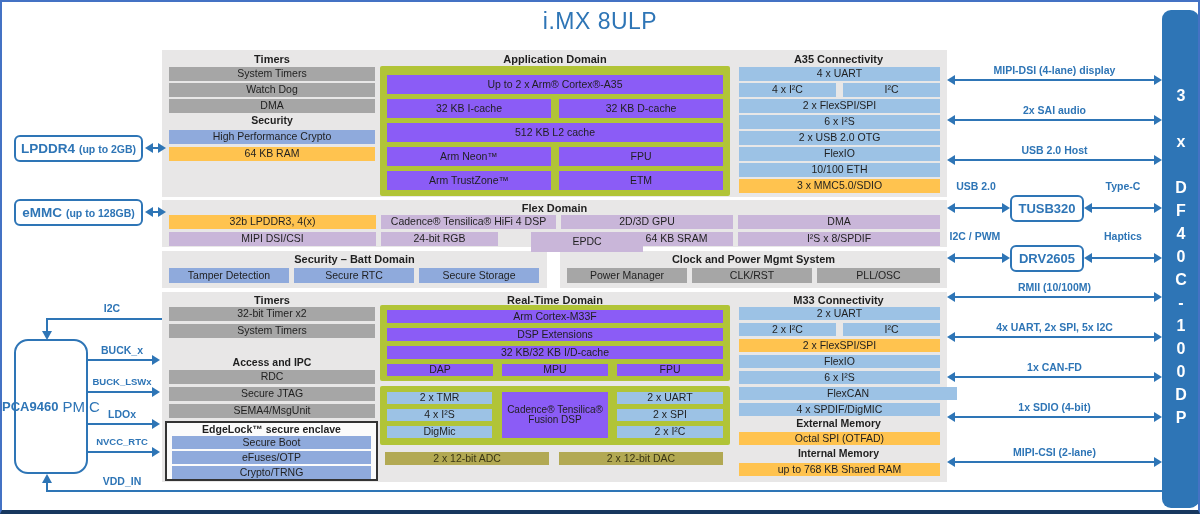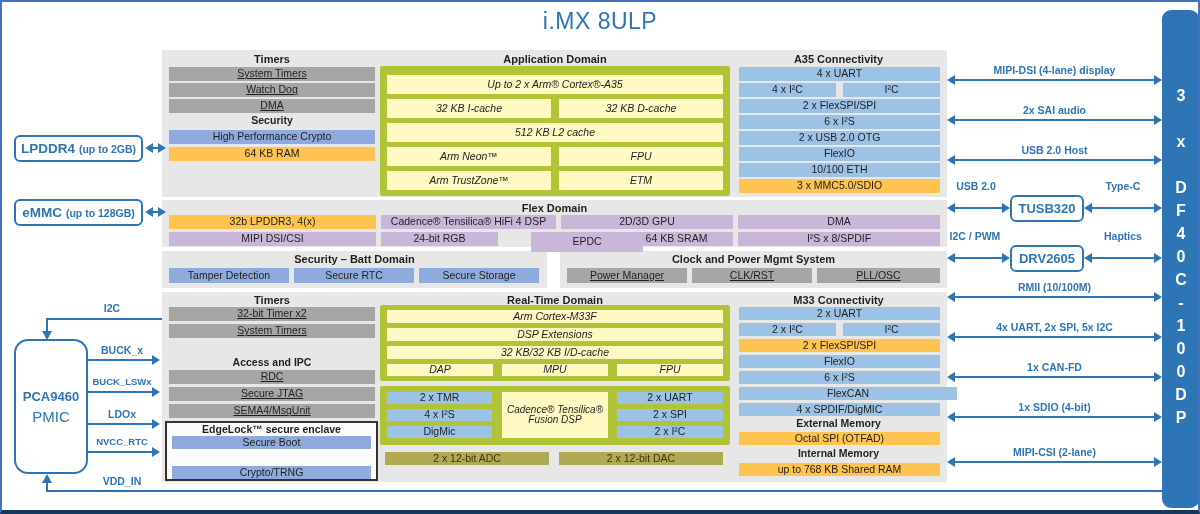--- a/index.html
+++ b/index.html
@@ -7,26 +7,26 @@
         border:2px solid #4472c4;border-bottom:4px solid #17375e;overflow:hidden;}
   .title{position:absolute;top:6px;left:0;width:100%;text-align:center;font-size:23px;
          color:#2e75b6;letter-spacing:.5px;}
   .panel{position:absolute;background:#e8e7e7;}
   .gcont{position:absolute;background:#b1c437;border-radius:2px;}
   .elbox{position:absolute;border:2px solid #333;background:#fbfbfb;box-sizing:border-box;}
   .hdr{position:absolute;font-weight:700;font-size:11px;color:#1f1f1f;text-align:center;line-height:1.1;}
   .shdr{font-size:10.5px;}
   .cell{position:absolute;display:flex;align-items:center;justify-content:center;
         font-size:10.5px;line-height:1.05;color:#1f1f1f;text-align:center;}
-  .gray{background:#a6a6a6;text-decoration:underline;}
+  .gray{background:#a6a6a6;}
   .blue{background:#9cc2e5;}
   .pblue{background:#8faadc;}
   .orange{background:#ffc34f;}
   .purple{background:#c9b6d9;}
-  .lgreen{background:#fef9c3;font-style:italic;}
+  .lgreen{background:#8b5cf6;}
   .olive2{background:#b2a953;color:#3a3614;}
   .bluebox{position:absolute;border:2px solid #2e75b6;border-radius:6px;background:#fff;
            display:flex;align-items:center;justify-content:center;color:#2e75b6;
            box-sizing:border-box;gap:4px;}
   .sig{position:absolute;color:#2e75b6;font-size:10.5px;font-weight:600;text-align:center;line-height:1;}
   .hline,.darrow,.rarrow{position:absolute;height:2px;background:#2e75b6;}
   .vline{position:absolute;width:2px;background:#2e75b6;}
   .darrow::before{content:"";position:absolute;left:-6px;top:-4px;width:0;height:0;
       border:5px solid transparent;border-left:none;border-right:8px solid #2e75b6;}
   .darrow::after,.rarrow::after{content:"";position:absolute;right:-6px;top:-4px;width:0;height:0;
@@ -105,20 +105,21 @@
   <div class="hdr" style="left:165px;top:292px;width:210px">Timers</div>
   <div class="cell gray" style="left:167px;top:305px;width:206px;height:14px">32-bit Timer x2</div>
   <div class="cell gray" style="left:167px;top:322px;width:206px;height:14px">System Timers</div>
   <div class="hdr shdr" style="left:165px;top:355px;width:210px">Access and IPC</div>
   <div class="cell gray" style="left:167px;top:385px;width:206px;height:14px">Secure JTAG</div>
   <div class="cell gray" style="left:167px;top:368px;width:206px;height:14px">RDC</div>
   <div class="cell gray" style="left:167px;top:402px;width:206px;height:14px">SEMA4/MsgUnit</div>
   <div class="elbox" style="left:163px;top:419px;width:213px;height:60px"></div>
   <div class="hdr shdr" style="left:163px;top:422px;width:213px">EdgeLock™ secure enclave</div>
   <div class="cell pblue" style="left:170px;top:434px;width:199px;height:13px">Secure Boot</div>
+  <div class="cell pblue" style="left:170px;top:449px;width:199px;height:13px">eFuses/OTP</div>
   <div class="cell pblue" style="left:170px;top:464px;width:199px;height:13px">Crypto/TRNG</div>
 
   <div class="hdr" style="left:378px;top:292px;width:350px">Real-Time Domain</div>
   <div class="gcont" style="left:378px;top:303px;width:350px;height:76px"></div>
   <div class="cell lgreen" style="left:385px;top:308px;width:336px;height:13px">Arm Cortex-M33F</div>
   <div class="cell lgreen" style="left:385px;top:326px;width:336px;height:13px">DSP Extensions</div>
   <div class="cell lgreen" style="left:385px;top:344px;width:336px;height:13px">32 KB/32 KB I/D-cache</div>
   <div class="cell lgreen" style="left:385px;top:362px;width:106px;height:12px">DAP</div>
   <div class="cell lgreen" style="left:500px;top:362px;width:106px;height:12px">MPU</div>
   <div class="cell lgreen" style="left:615px;top:362px;width:106px;height:12px">FPU</div>
@@ -151,21 +152,21 @@
     <span style="font-weight:700;font-size:13.5px">LPDDR4</span>
     <span style="font-size:10.5px;font-weight:600">(up to 2GB)</span>
   </div>
   <div class="darrow" style="left:149px;top:145px;width:9px"></div>
   <div class="bluebox" style="left:12px;top:197px;width:129px;height:27px">
     <span style="font-weight:700;font-size:13.5px">eMMC</span>
     <span style="font-size:10.5px;font-weight:600">(up to 128GB)</span>
   </div>
   <div class="darrow" style="left:149px;top:209px;width:9px"></div>
 
-  <div class="bluebox" style="left:12px;top:337px;width:74px;height:135px;border-radius:14px;flex-direction:column;gap:4px">
+  <div class="bluebox" style="left:12px;top:337px;width:74px;height:135px;border-radius:14px;flex-direction:row;gap:4px">
     <span style="font-weight:700;font-size:13px">PCA9460</span>
     <span style="font-size:15px">PMIC</span>
   </div>
 
   <div class="sig" style="left:70px;top:301px;width:80px">I2C</div>
   <div class="hline" style="left:44px;top:316px;width:116px"></div>
   <div class="vline" style="left:44px;top:316px;height:13px"></div>
   <div class="tri-d" style="left:40px;top:329px"></div>
 
   <div class="sig" style="left:84px;top:343px;width:72px">BUCK_x</div>

